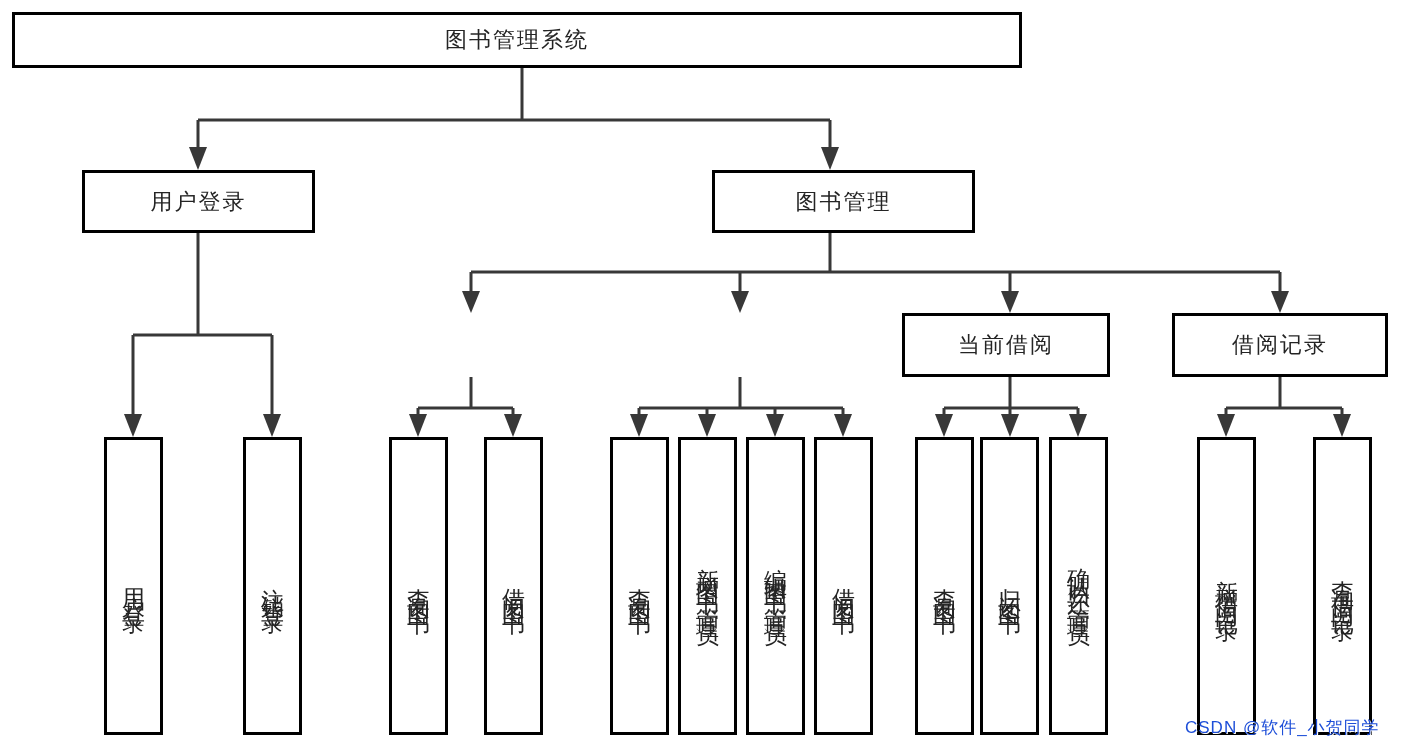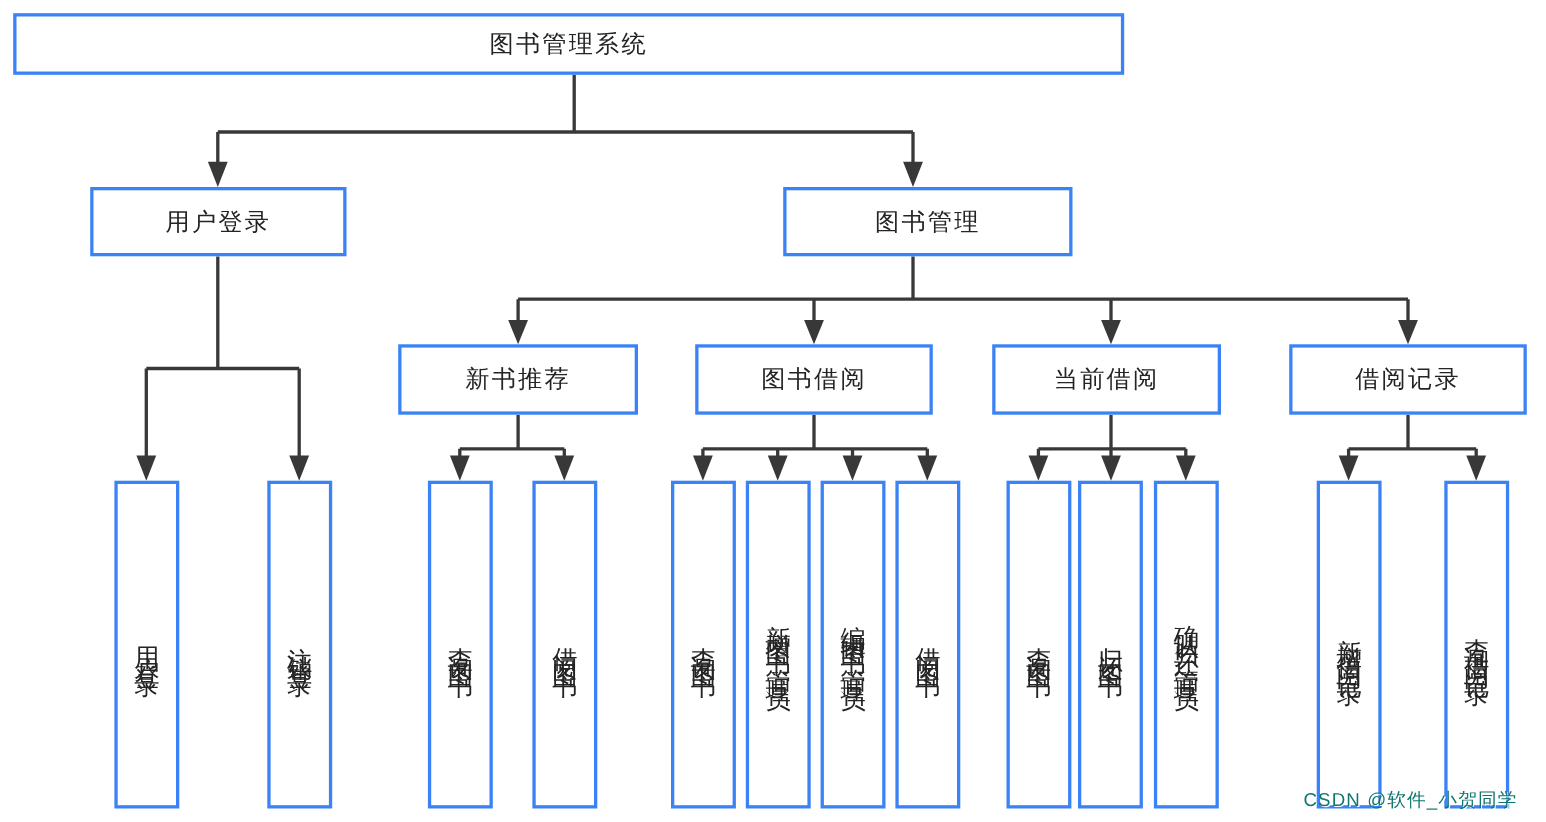--- a/index.html
+++ b/index.html
@@ -8,21 +8,21 @@
     width:1405px;height:747px;
     background:#ffffff;
     overflow:hidden;
     font-family:"Liberation Sans","DejaVu Sans",sans-serif;
   }
   .edges{position:absolute;left:0;top:0;width:1405px;height:747px;}
   .box{
     position:absolute;
     box-sizing:border-box;
     background:#ffffff;
-    border:3px solid #3b82f6;
+    border:3px solid #000000;
     display:flex;
     align-items:center;
     justify-content:center;
     color:#242424;
   }
   .box.h span{
     font-size:22px;
     letter-spacing:2px;
     white-space:nowrap;
   }
@@ -33,21 +33,21 @@
     letter-spacing:8px;
     line-height:1;
   }
   .leaf{left:0;top:437px;width:59px;height:298px;}
   .watermark{
     position:absolute;
     left:1185px;top:716px;
     width:220px;
     font-size:17px;
     letter-spacing:1px;
-    color:#0f766e;
+    color:#1d4ed8;
     text-shadow:1px 1px 0 #ffffff;
     white-space:nowrap;
     z-index:5;
   }
 </style>
 </head>
 <body>
 
 <div class="canvas">
 
@@ -95,26 +95,20 @@
     <span>图书管理系统</span>
   </div>
 
   <div class="box h" style="left:82px;top:170px;width:233px;height:63px">
     <span>用户登录</span>
   </div>
   <div class="box h" style="left:712px;top:170px;width:263px;height:63px">
     <span>图书管理</span>
   </div>
 
-  <div class="box h" style="left:362px;top:313px;width:218px;height:64px">
-    <span>新书推荐</span>
-  </div>
-  <div class="box h" style="left:632px;top:313px;width:216px;height:64px">
-    <span>图书借阅</span>
-  </div>
   <div class="box h" style="left:902px;top:313px;width:208px;height:64px">
     <span>当前借阅</span>
   </div>
   <div class="box h" style="left:1172px;top:313px;width:216px;height:64px">
     <span>借阅记录</span>
   </div>
 
   <div class="box v leaf" style="left:104px">
     <span>用户登录</span>
   </div>

